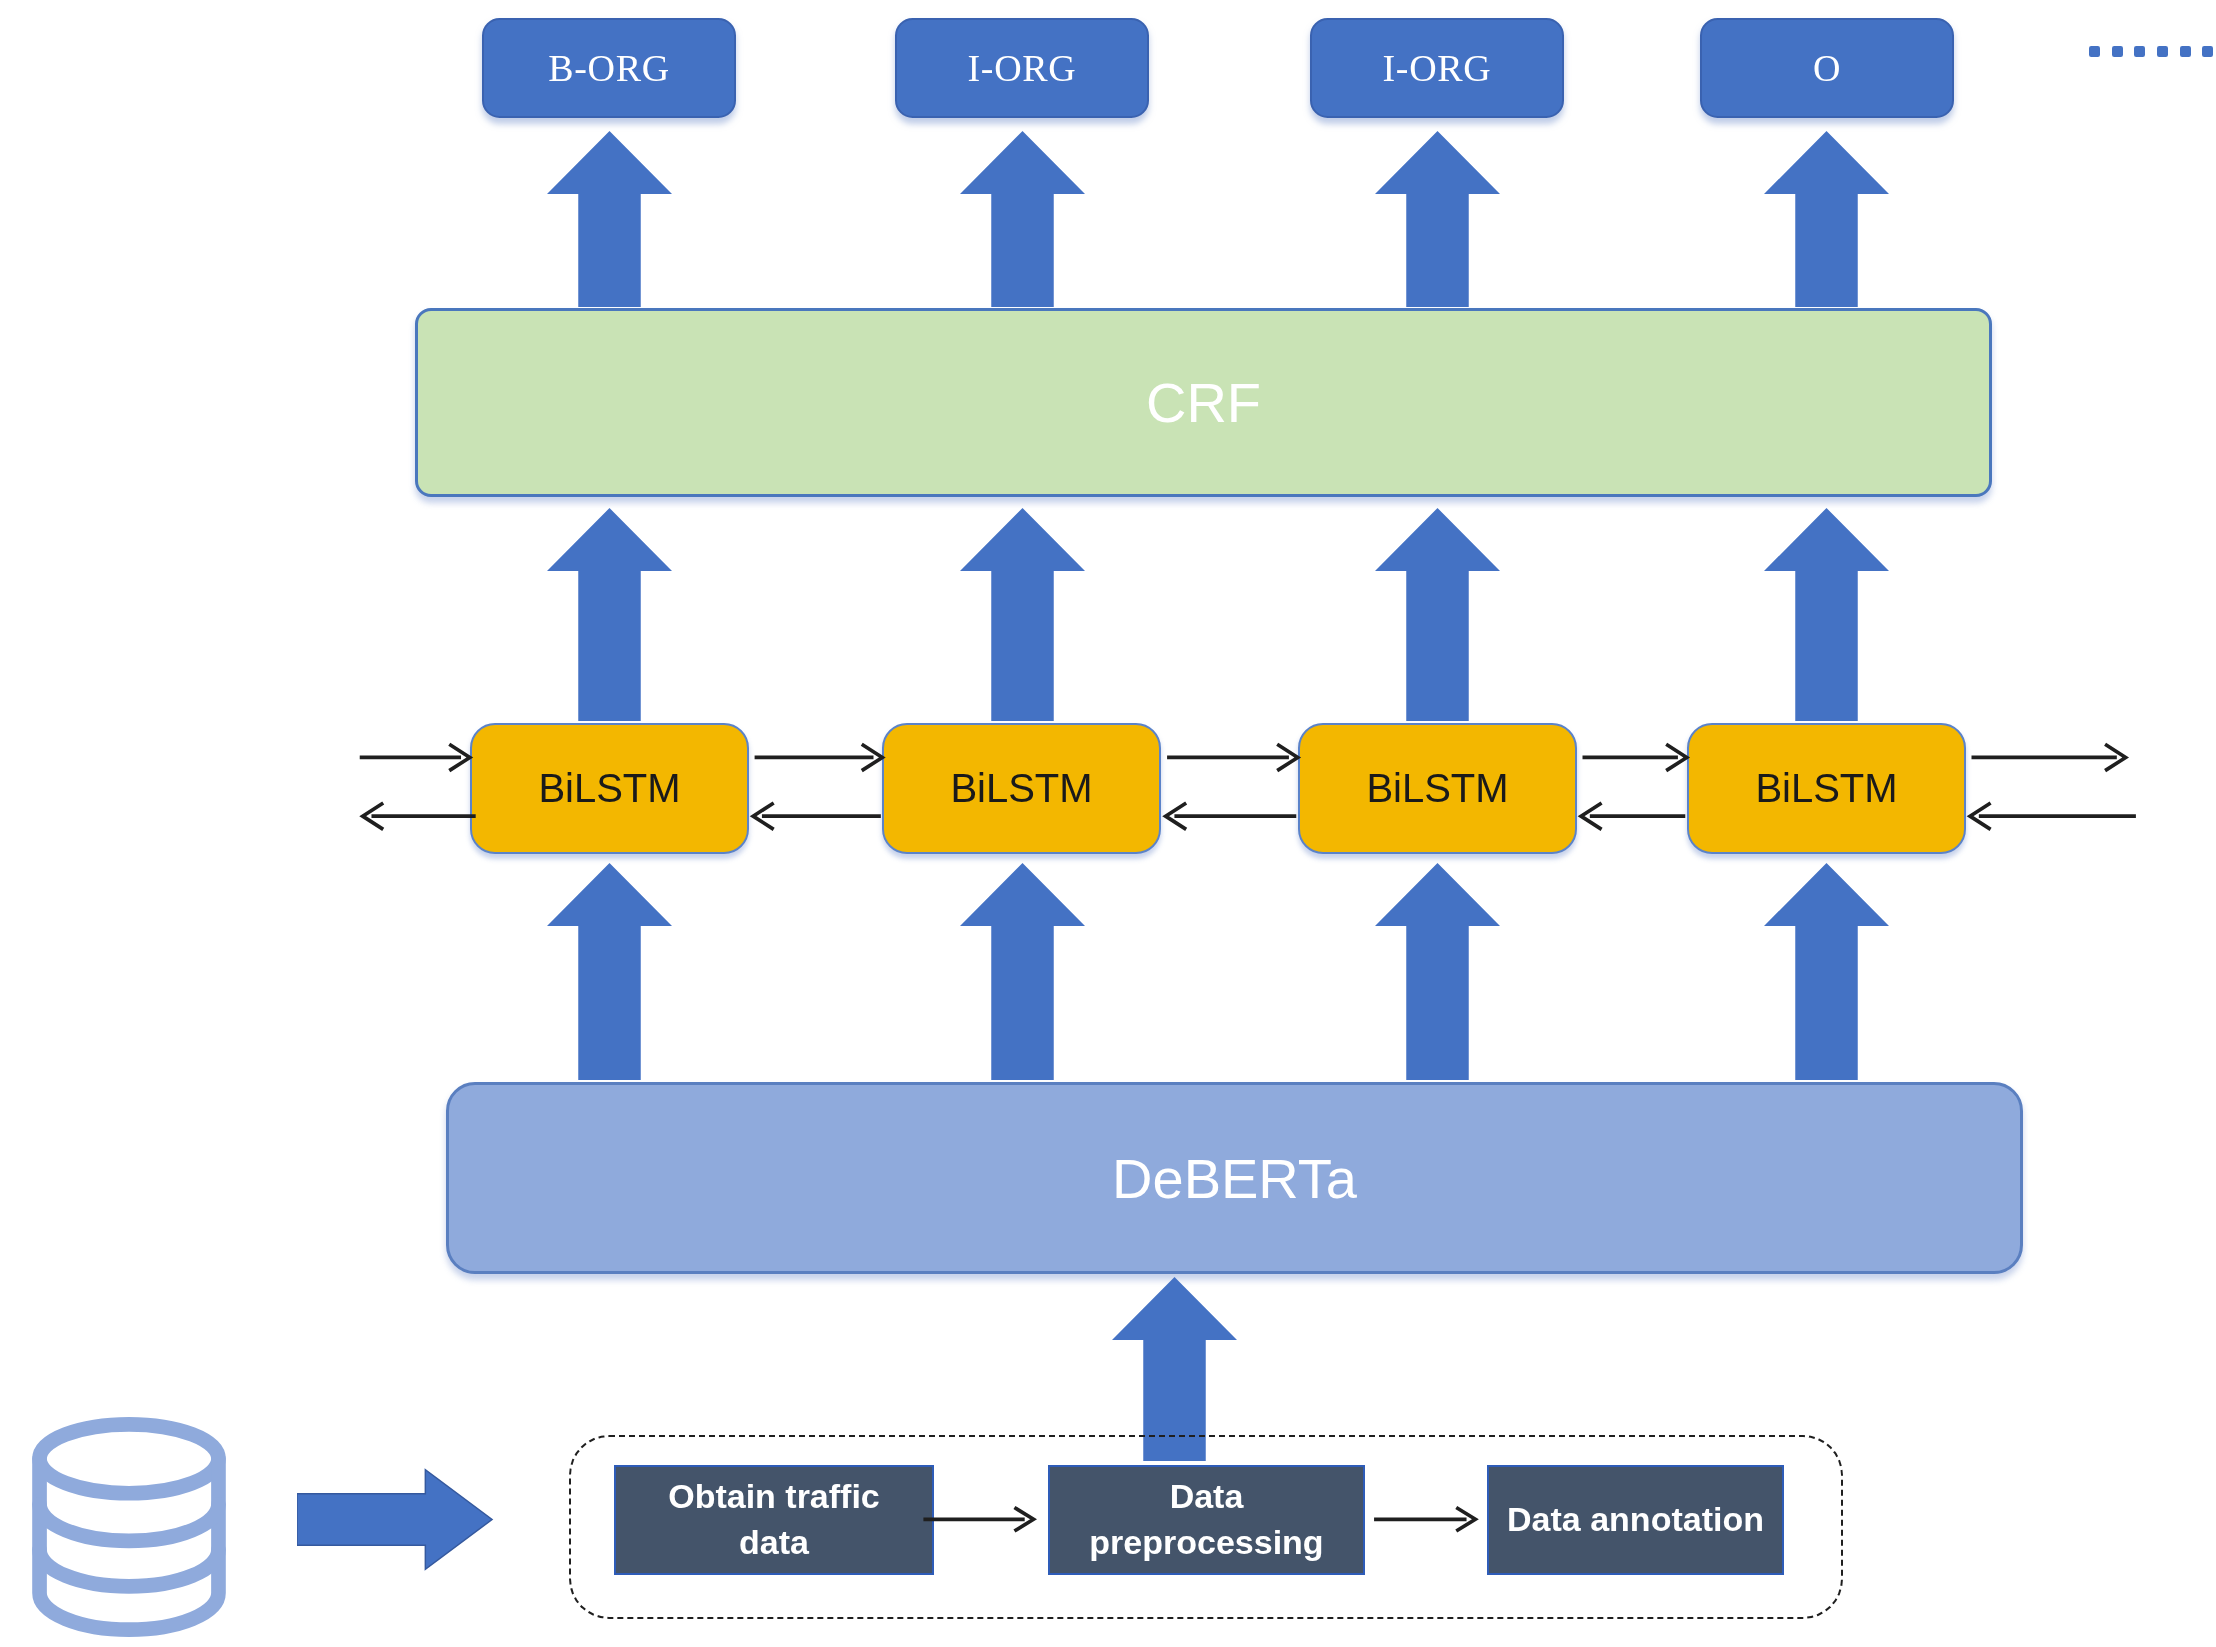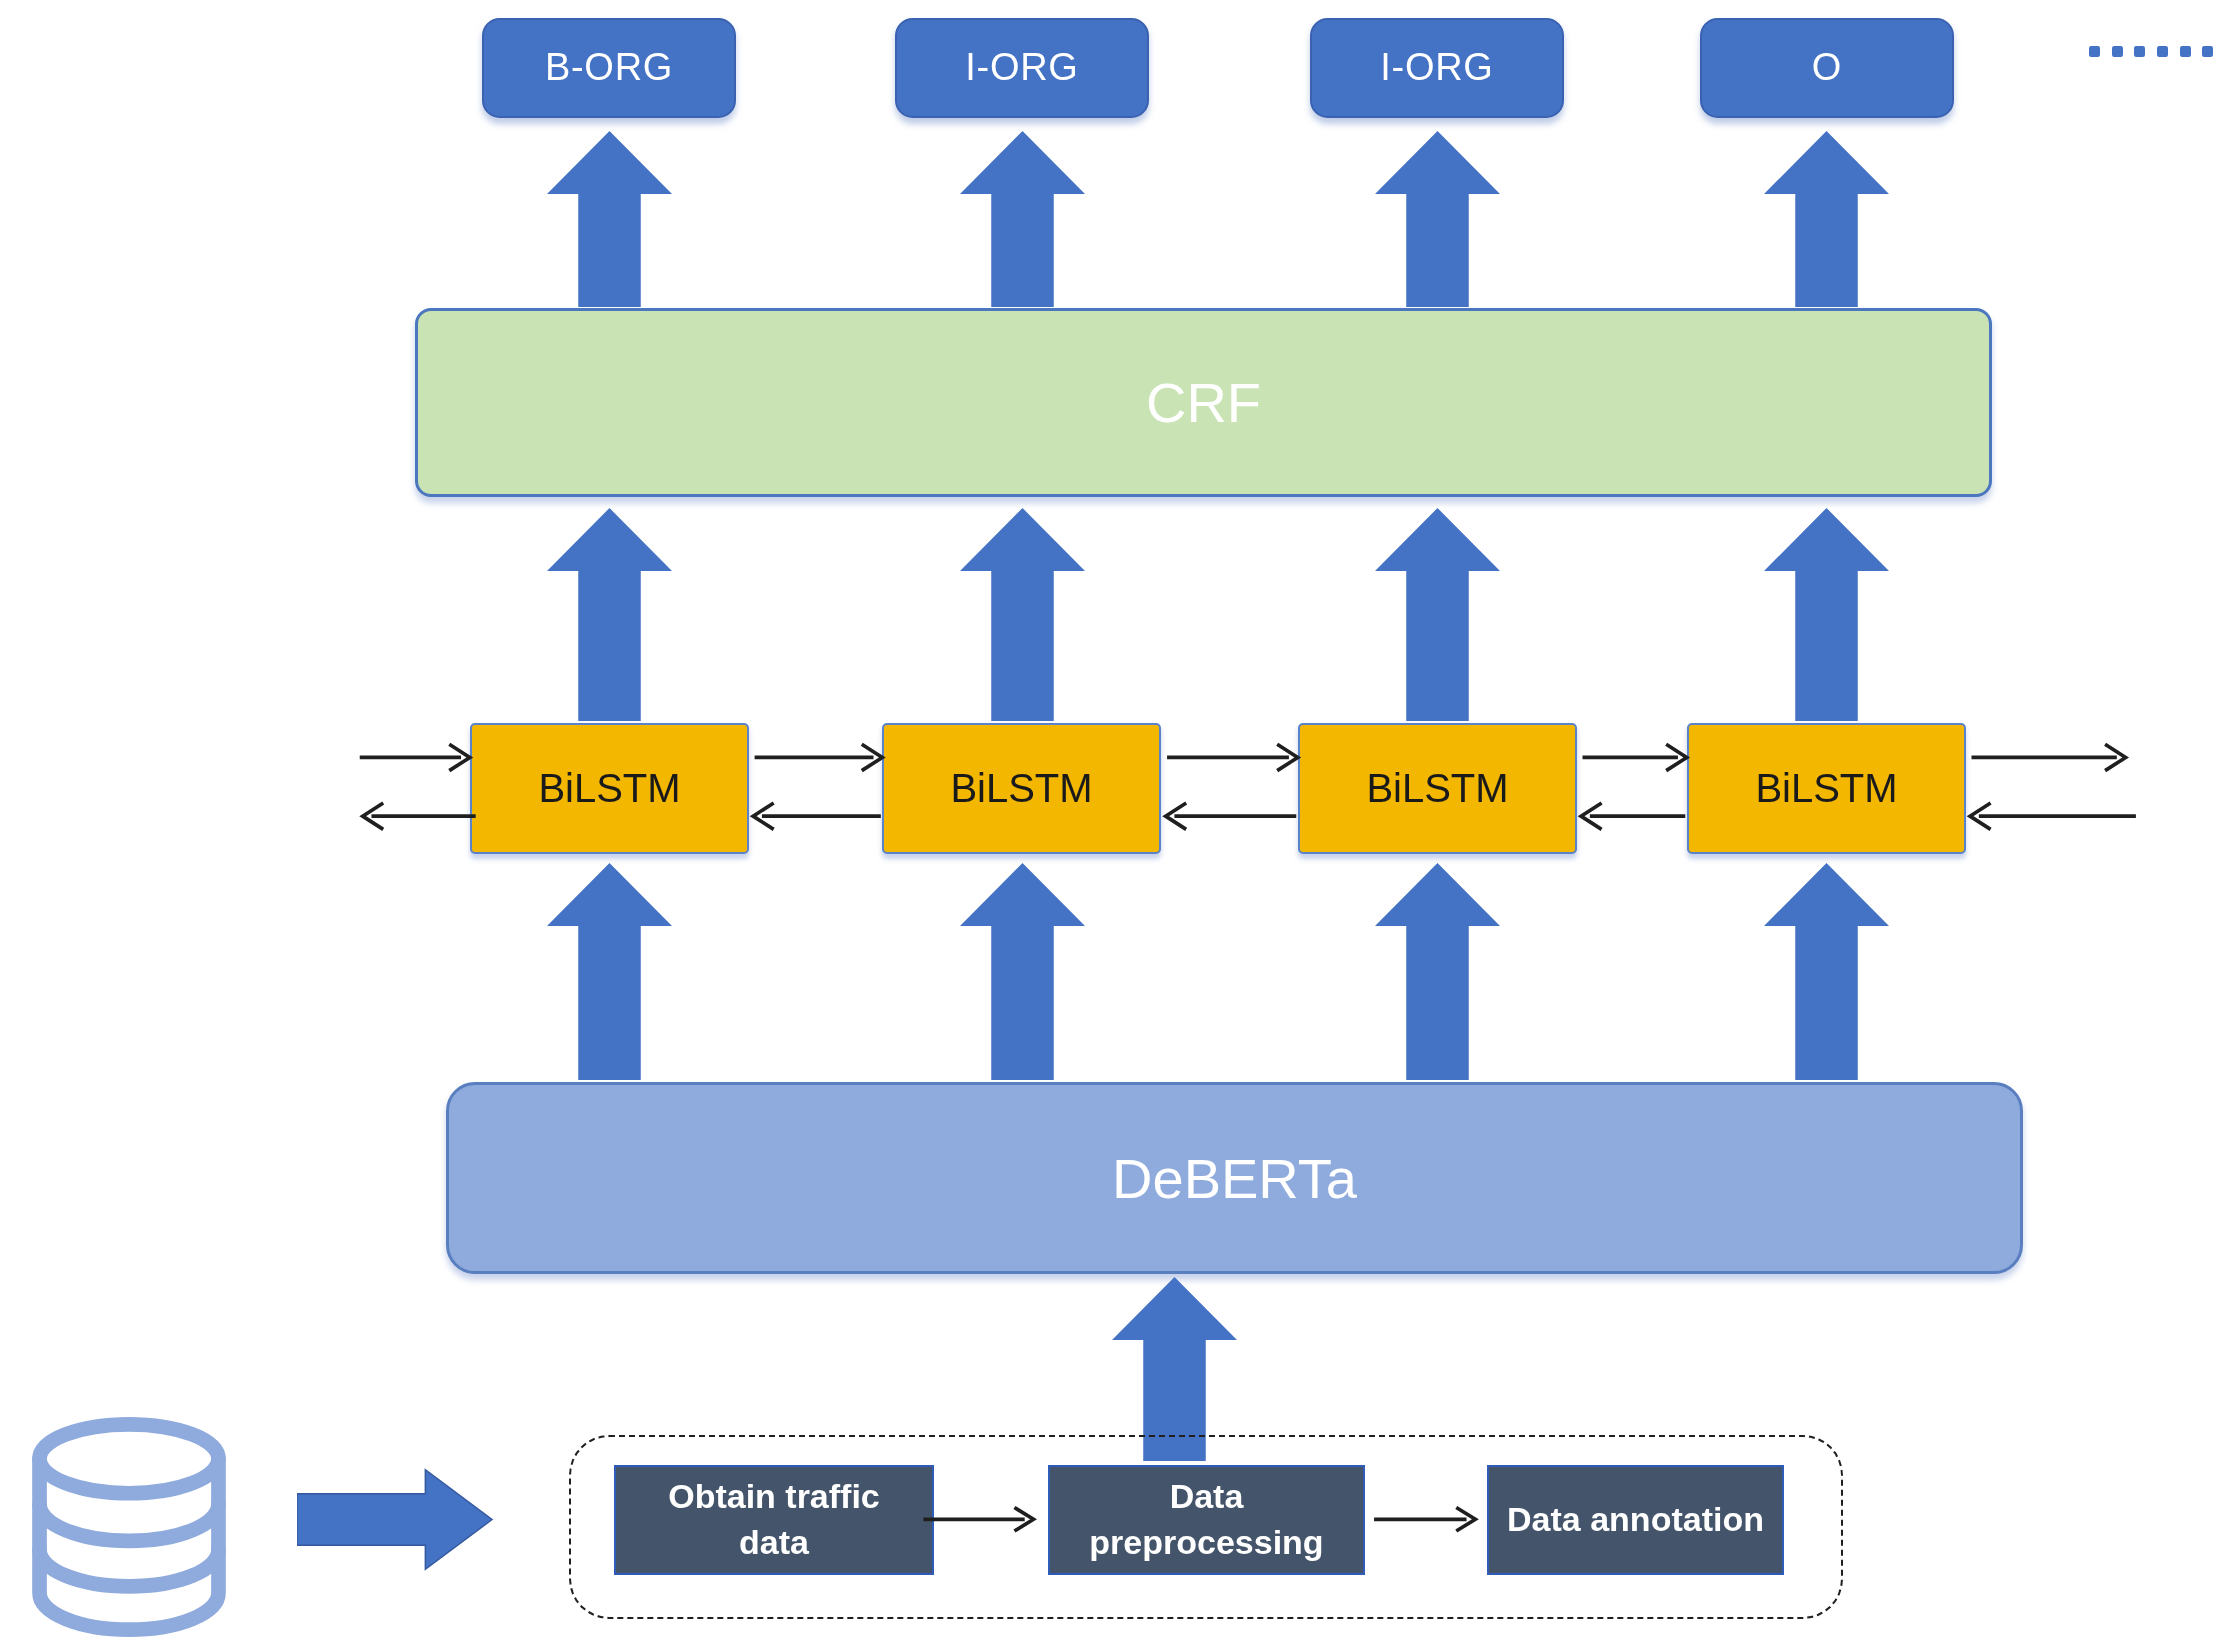--- a/index.html
+++ b/index.html
@@ -26,20 +26,21 @@
     width:254px;height:100px;top:17.6px;
     background:var(--accent-blue);
     border:2.2px solid #3a62b0;
     border-radius:17.6px;
     color:#ffffff;
     font-size:38px;
     display:flex;align-items:center;justify-content:center;
     box-shadow:0 5.1px 5.9px rgba(130,155,210,.5);
     box-sizing:border-box;
     letter-spacing:0.7px;
+    font-family:Liberation Serif, serif;
   }
 
   
   .up-arrow{
     width:125px;
     background:var(--accent-blue);
     clip-path:polygon(50% 0%, 100% 63px, 75% 63px, 75% 100%, 25% 100%, 25% 63px, 0% 63px);
   }
 
   
@@ -64,21 +65,21 @@
     border-radius:29px;
     font-size:56px;
     margin-left:31px;
   }
 
   
   .bilstm-box{
     width:279px;height:131px;top:723px;
     background:var(--bilstm-gold);
     border:2.2px solid #5b83c9;
-    border-radius:5px;
+    border-radius:25px;
     color:#1a1a1a;
     font-size:40px;
     font-weight:500;
     display:flex;align-items:center;justify-content:center;
     box-shadow:0 4.4px 5.1px rgba(130,155,210,.45);
     box-sizing:border-box;
   }
 
   
   #ellipsis{

